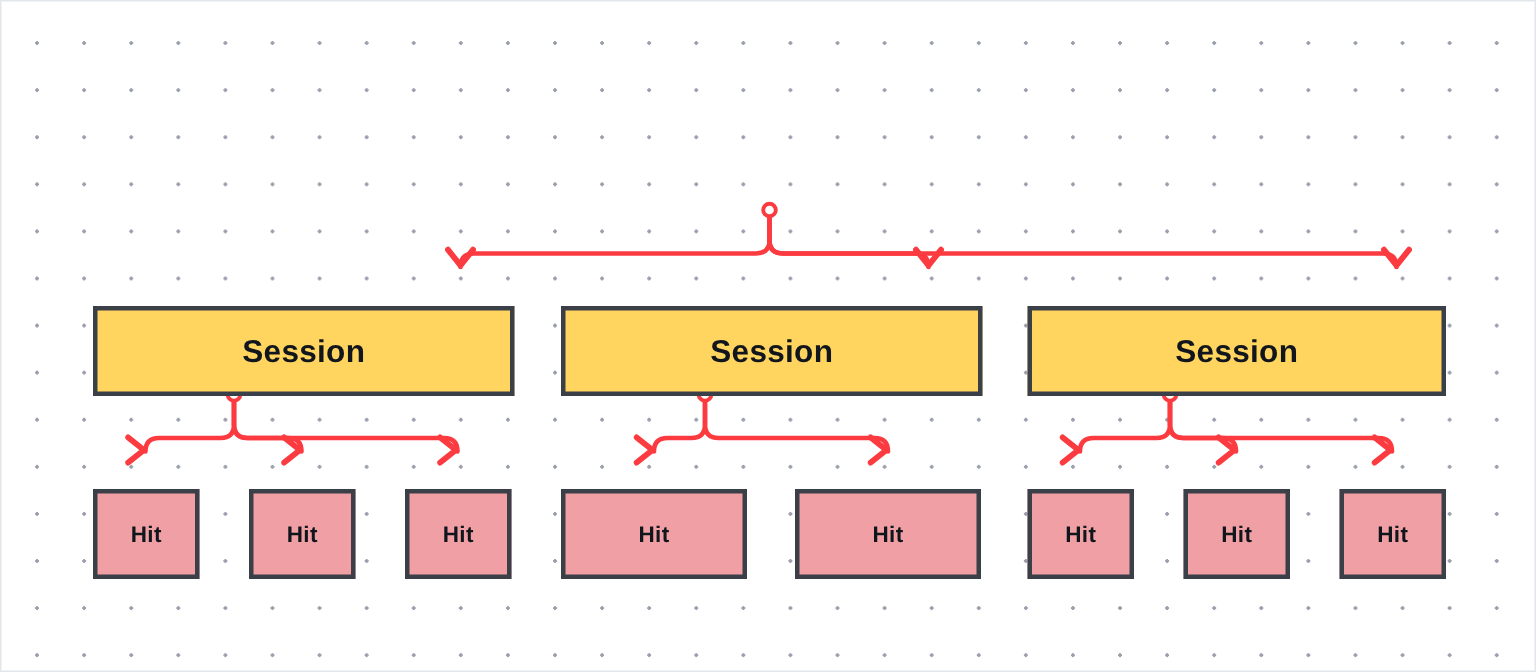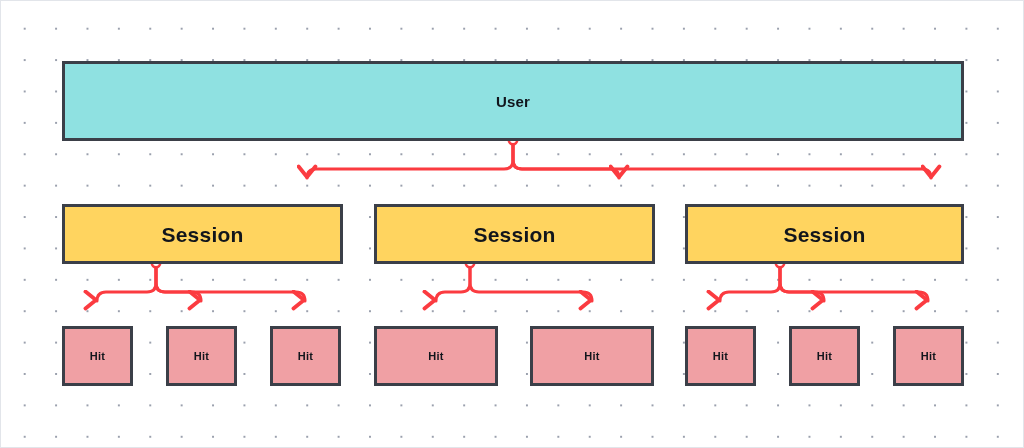--- a/index.html
+++ b/index.html
@@ -38,21 +38,21 @@
   }
   .node-label {
     font-weight: bold;
     color: #11151c;
     letter-spacing: 0.2px;
     line-height: 1;
     user-select: none;
   }
   .node-user .node-label { font-size: 15px; }
   .node-session .node-label { font-size: 21px; }
-  .node-hit .node-label { font-size: 11px; }
+  .node-hit .node-label { font-size: 15px; }
 </style>
 </head>
 <body>
 
 <div id="canvas">
 
   <svg id="edge-layer" width="1024" height="448" viewBox="0 0 1024 448" xmlns="http://www.w3.org/2000/svg">
     <defs>
       <marker id="arrow" viewBox="0 0 12 12" refX="6" refY="9" markerWidth="7" markerHeight="7" orient="auto-start-reverse" markerUnits="strokeWidth">
         <path d="M1.2 2.4 L6 8.4 L10.8 2.4" fill="none" stroke="#fb3b40" stroke-width="2.2" stroke-linecap="round" stroke-linejoin="round"></path>
@@ -72,23 +72,20 @@
         <path d="M 779 263 L 779 282 Q 779 291 788 291 L 918 291 Q 927 291 927 300 L 927 299" marker-end="url(#arrow)" stroke="#fb3b40" stroke-width="3"></path>
       </g>
     <g id="edge-ports">
         <circle cx="512" cy="139" r="4.2" fill="#ffffff" stroke="#fb3b40" stroke-width="2.6"></circle>
         <circle cx="155" cy="262" r="4.2" fill="#ffffff" stroke="#fb3b40" stroke-width="2.6"></circle>
         <circle cx="469" cy="262" r="4.2" fill="#ffffff" stroke="#fb3b40" stroke-width="2.6"></circle>
         <circle cx="779" cy="262" r="4.2" fill="#ffffff" stroke="#fb3b40" stroke-width="2.6"></circle>
       </g>
   </svg>
 
-  <div class="node node-user" id="node-user-1" style="left: 61px; top: 60px; width: 902px; height: 80px; background: rgb(143, 225, 225); border-color: rgb(59, 63, 72);">
-    <span class="node-label">User</span>
-  </div>
 
   <div id="session-nodes">
       <div class="node node-session" id="node-session-1" style="left: 61px; top: 203px; width: 281px; height: 60px; background: rgb(255, 212, 95); border-color: rgb(59, 63, 72);">
         <span class="node-label">Session</span>
       </div>
       <div class="node node-session" id="node-session-2" style="left: 373px; top: 203px; width: 281px; height: 60px; background: rgb(255, 212, 95); border-color: rgb(59, 63, 72);">
         <span class="node-label">Session</span>
       </div>
       <div class="node node-session" id="node-session-3" style="left: 684px; top: 203px; width: 279px; height: 60px; background: rgb(255, 212, 95); border-color: rgb(59, 63, 72);">
         <span class="node-label">Session</span>

